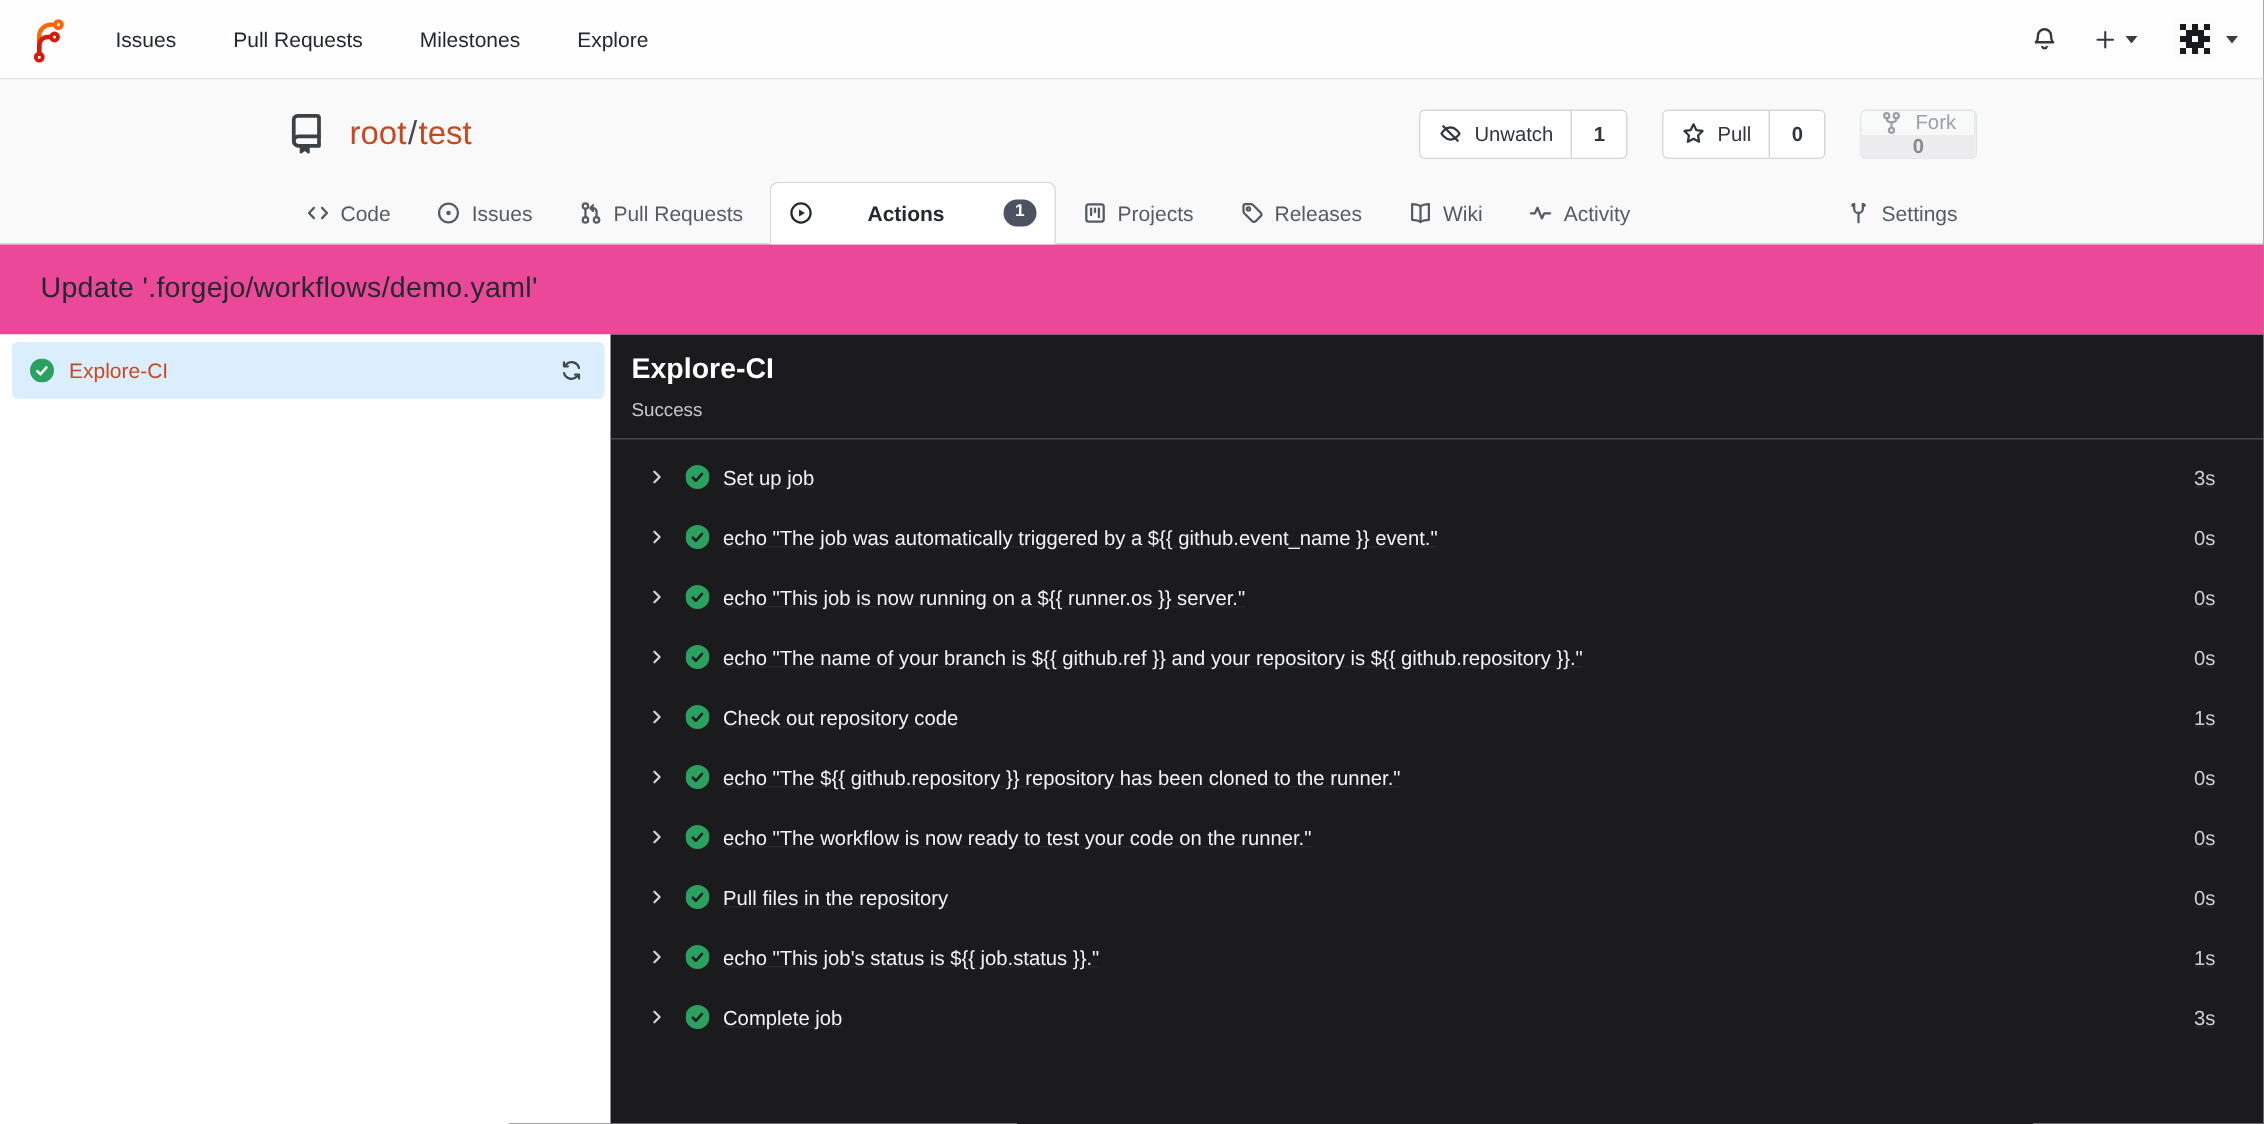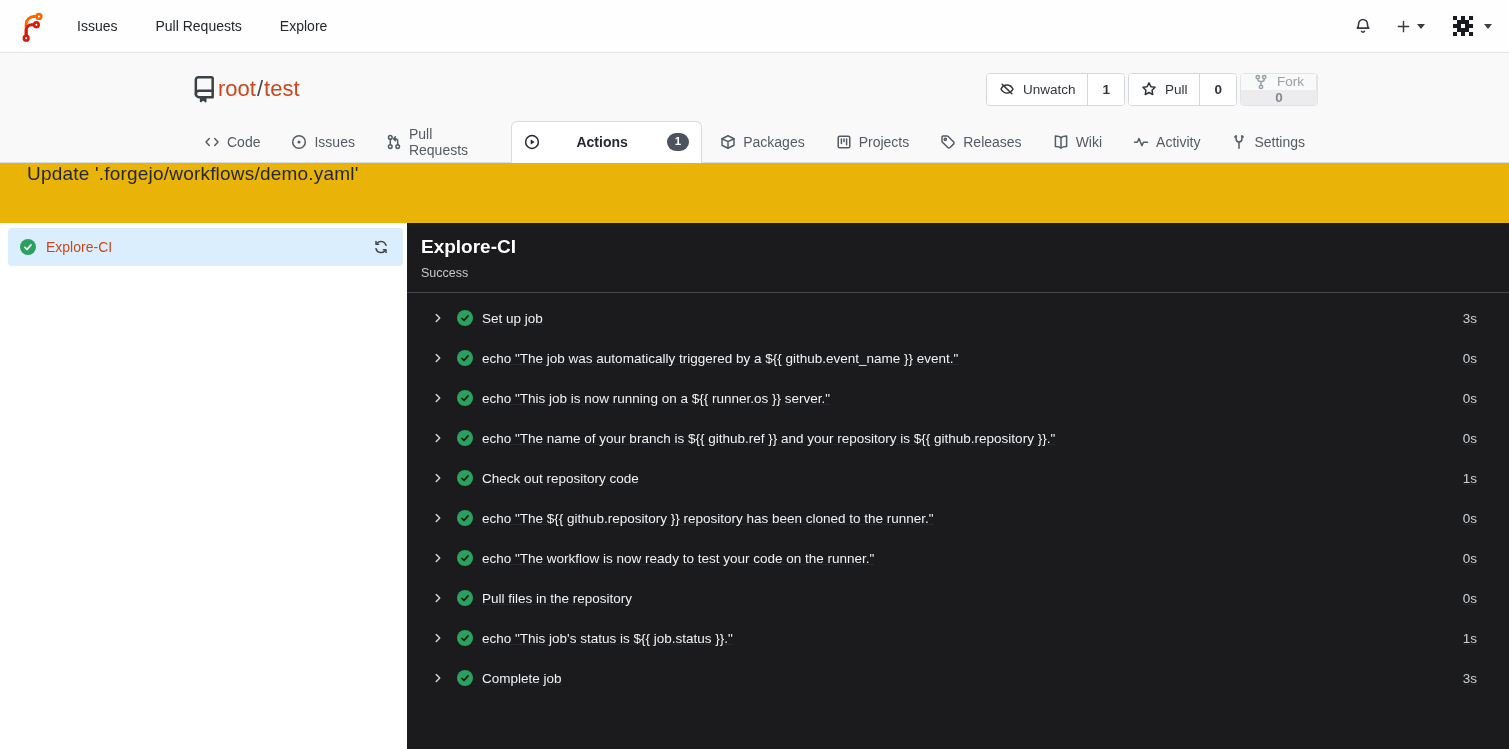--- a/index.html
+++ b/index.html
@@ -23,24 +23,24 @@
   .nav-right { display:flex; align-items:center; gap:24px; color:#35393e; }
   .nav-icon-btn { display:flex; align-items:center; gap:6px; color:#35393e; }
   .caret { color:#3a3f44; }
   .avatar-btn { display:flex; align-items:center; gap:7px; }
   .avatar { width:28px; height:28px; border-radius:3px; background:#fcfcfc; }
 
   
   .repo-header { background:#f9f9fa; border-bottom:1px solid #d9dce0; padding-top:17px; }
   .container { width:1127px; margin:0 auto; }
   .repo-title-row { display:flex; align-items:center; justify-content:space-between; height:38px; margin-bottom:12px; }
-  .repo-title { display:flex; align-items:center; gap:0; font-size:22px; color:#3c4146; }
+  .repo-title { display:flex; align-items:center; gap:15px; font-size:22px; color:#3c4146; }
   .repo-title a { color:var(--primary); }
   .repo-title .slash { color:#43484d; margin:0 1px; }
-  .repo-actions { display:flex; gap:3px; }
+  .repo-actions { display:flex; gap:23px; }
   .action-btn { display:flex; border:1px solid #d5d8db; border-radius:4px; overflow:hidden; height:33px; background:#fff; }
   .action-main {
     display:flex; align-items:center; gap:8px; padding:0 12px; font-size:13.5px; font-weight:500;
     color:#31363b; background:#fff; border:none; border-right:1px solid #d5d8db; cursor:pointer;
     font-family:inherit;
   }
   .action-count { padding:0 14px; background:#fff; border:none; font-weight:700; font-size:13.5px; color:#31363b; cursor:pointer; font-family:inherit; }
   .action-btn.disabled { border-color:#e2e4e7;flex-direction:column; }
   .action-btn.disabled .action-main { color:#9aa0a6; background:#f8f9f9; border-right-color:#e2e4e7; cursor:default; }
   .action-btn.disabled .action-count { background:#ececee; color:#85898e; cursor:default; }
@@ -50,21 +50,21 @@
   .tab { display:flex; align-items:center; gap:7px; padding:0 12px; height:41px; font-size:14px; color:#545b63; margin-right:5px; border:1px solid transparent; }
   .tab.active {
     background:#fff; border:1px solid #d8dbdf; border-bottom-color:#fff;
     border-radius:6px 6px 0 0; font-weight:700; color:#24292f; height:42px; margin-bottom:-1px;gap:36px;
   }
   .tab .badge { display:none; background:#4c5260; color:#fff; font-size:11.5px; font-weight:700; border-radius:10px; padding:2px 8px; margin-left:3px; line-height:1.2; }
   .tab.has-badge .badge { display:inline-block; }
   .tab.tab-right { margin-left:auto; margin-right:0; }
 
   
-  .run-title-bar { height:60px; display:flex; align-items:flex-start; padding:0 27px; background:#eab308; }
+  .run-title-bar { height:60px; display:flex; align-items:center; padding:0 27px; background:#ec4899; }
   .run-title-bar h1 { font-size:19px; font-weight:400; color:#24292f; letter-spacing:.2px; }
 
   
   .run-body { display:flex; height:526px; }
   .jobs-sidebar { width:407px; background:#fff; padding:5px 4px 0 8px; }
   .job-item { display:flex; align-items:center; gap:10px; height:38px; border-radius:4px; padding:0 12px; cursor:pointer; }
   .job-item.active { background:var(--job-selected-bg); }
   .job-name { color:var(--primary); font-size:14px; }
   .rerun-btn { margin-left:auto; background:none; border:none; color:#3f4449; cursor:pointer; display:flex; padding:2px; }
 
@@ -93,20 +93,21 @@
         <g stroke="#d61a0c" stroke-width="2.3">
           <path d="M7.1 19.2v-4.4a4.2 4.2 0 0 1 4.2-4.2h1.6"></path>
           <circle cx="15" cy="10.6" r="1.8" stroke-width="2"></circle>
           <circle cx="7.1" cy="21" r="1.8" stroke-width="2"></circle>
         </g>
       </svg>
     </a>
     <div class="nav-items" id="nav-items">
         <a class="nav-item">Issues</a>
         <a class="nav-item">Pull Requests</a>
+        <a class="nav-item">Milestones</a>
         <a class="nav-item">Explore</a>
       </div>
   </div>
   <div class="nav-right">
     <a class="nav-icon-btn">
       <span>
         <svg viewBox="0 0 16 16" width="18" height="18" fill="none" stroke="currentColor" stroke-width="1.4" stroke-linecap="round" stroke-linejoin="round">
           <path d="M8 2.2a3.9 3.9 0 0 0-3.9 3.9c0 2.9-1.2 3.8-1.2 3.8h10.2s-1.2-.9-1.2-3.8A3.9 3.9 0 0 0 8 2.2z"></path>
           <path d="M6.7 12.7a1.4 1.4 0 0 0 2.6 0"></path>
         </svg>
@@ -246,29 +247,20 @@
               <circle cx="8" cy="8" r="6.4"></circle>
               <path d="M6.7 5.6v4.8L10.6 8z" fill="currentColor" stroke="none"></path>
             </svg>
           </span>
           <span class="label">Actions</span>
           <span class="badge">1</span>
         </a>
         <a class="tab">
           <span class="icon">
             <svg viewBox="0 0 16 16" width="16" height="16" fill="none" stroke="currentColor" stroke-width="1.5" stroke-linecap="round" stroke-linejoin="round">
-              <path d="M8 1.8 14 4.7v6.6L8 14.2 2 11.3V4.7z"></path>
-              <path d="M2 4.7 8 7.6l6-2.9M8 7.6v6.6"></path>
-            </svg>
-          </span>
-          <span class="label">Packages</span>
-        </a>
-        <a class="tab">
-          <span class="icon">
-            <svg viewBox="0 0 16 16" width="16" height="16" fill="none" stroke="currentColor" stroke-width="1.5" stroke-linecap="round" stroke-linejoin="round">
               <rect x="2.2" y="2.2" width="11.6" height="11.6" rx="1.6"></rect>
               <path d="M5.4 5v4.4M8 5v2.4M10.6 5v5.8"></path>
             </svg>
           </span>
           <span class="label">Projects</span>
         </a>
         <a class="tab">
           <span class="icon">
             <svg viewBox="0 0 16 16" width="16" height="16" fill="none" stroke="currentColor" stroke-width="1.5" stroke-linecap="round" stroke-linejoin="round">
               <path d="M2 7V3.2C2 2.5 2.5 2 3.2 2H7a1.7 1.7 0 0 1 1.2.5l5.3 5.3a1.6 1.6 0 0 1 0 2.3l-3.4 3.4a1.6 1.6 0 0 1-2.3 0L2.5 8.2A1.7 1.7 0 0 1 2 7z"></path>

